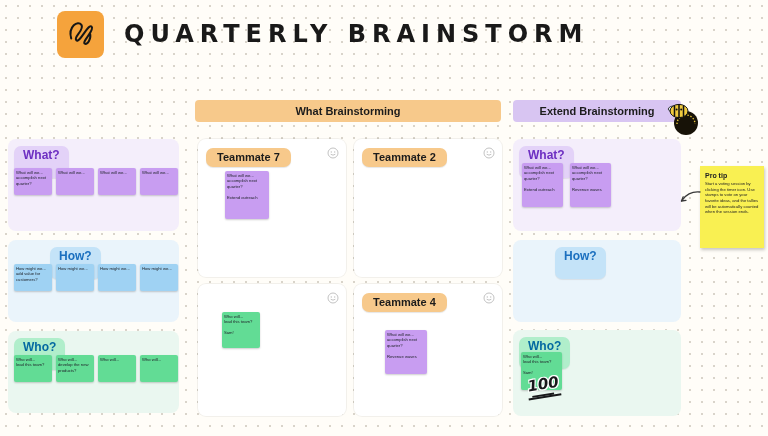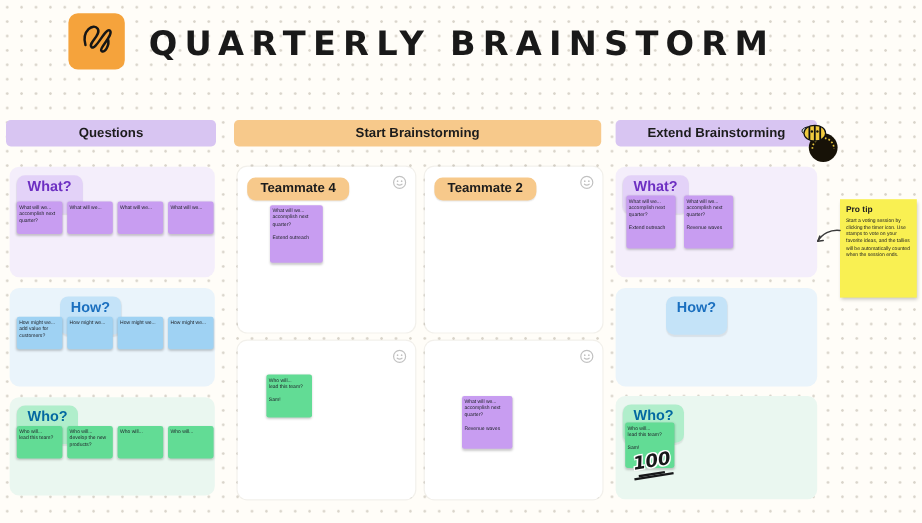--- a/index.html
+++ b/index.html
@@ -17,21 +17,21 @@
   }
   
   #logo {
     position:absolute; left:57px; top:11px; width:47px; height:47px;
     background:#F5A33C; border-radius:8px;
     display:flex; align-items:center; justify-content:center;
   }
   #board-title {
     position:absolute; left:124px; top:20px;
     font-family:"DejaVu Sans", sans-serif;
-    font-size:28px; font-weight:700; letter-spacing:6px; color:#191919;
+    font-size:24px; font-weight:700; letter-spacing:6px; color:#191919;
     white-space:nowrap;
   }
   
   .col-header {
     position:absolute; top:100px; height:22px; border-radius:4px;
     display:flex; align-items:center; justify-content:center;
     font-size:11px; font-weight:bold; color:#1c1c1c;
   }
   #hdr-questions { left:5px;   width:175px; background:#D8C5F2; }
   #hdr-solo      { left:195px; width:306px; background:#F7C98B; }
@@ -128,22 +128,21 @@
 
   <div id="logo">
     <span>
       <svg width="40" height="40" viewBox="0 0 47 47">
         <path d="M12 30 C8 16 20 8 24 14 C28 20 14 28 18 32 C22 36 32 12 36 16 C40 20 24 34 28 36 C31 38 36 30 34 24" stroke="#161616" stroke-width="2.4" fill="none" stroke-linecap="round"></path>
       </svg>
     </span>
   </div>
   <div id="board-title">QUARTERLY BRAINSTORM</div>
 
-  <div class="col-header" id="hdr-questions">Questions</div>
-  <div class="col-header" id="hdr-solo">Start Brainstorming</div>
+  <div class="col-header" id="hdr-solo">What Brainstorming</div>
   <div class="col-header" id="hdr-group">Extend Brainstorming</div>
 
   <div class="panel" id="q-what">
     <div class="tag tag-purple">What?</div>
     <div class="notes-row">
       <div class="note purple">What will we...
 accomplish next
 quarter?</div>
       <div class="note purple">What will we...</div>
       <div class="note purple">What will we...</div>
@@ -170,21 +169,21 @@
 lead this team?</div>
       <div class="note green">Who will...
 develop the new
 products?</div>
       <div class="note green">Who will...</div>
       <div class="note green">Who will...</div>
     </div>
   </div>
 
   <div class="t-panel" id="t1">
-    <div class="t-pill">Teammate 4</div>
+    <div class="t-pill">Teammate 7</div>
     <span class="t-smiley">
       <svg width="12" height="12" viewBox="0 0 12 12">
           <circle cx="6" cy="6" r="5" fill="none" stroke="#999" stroke-width="1"></circle>
           <circle cx="4.3" cy="5" r=".7" fill="#999"></circle>
           <circle cx="7.7" cy="5" r=".7" fill="#999"></circle>
           <path d="M4 7.5 Q6 9 8 7.5" stroke="#999" fill="none" stroke-width="1" stroke-linecap="round"></path>
         </svg>
     </span>
     <div class="note purple t-note" id="t1-note">What will we...
 accomplish next
@@ -214,20 +213,21 @@
           <path d="M4 7.5 Q6 9 8 7.5" stroke="#999" fill="none" stroke-width="1" stroke-linecap="round"></path>
         </svg>
     </span>
     <div class="note green t-note" id="t3-note">Who will...
 lead this team?
 
 Sam!</div>
   </div>
 
   <div class="t-panel" id="t4">
+    <div class="t-pill">Teammate 4</div>
     <span class="t-smiley">
       <svg width="12" height="12" viewBox="0 0 12 12">
           <circle cx="6" cy="6" r="5" fill="none" stroke="#999" stroke-width="1"></circle>
           <circle cx="4.3" cy="5" r=".7" fill="#999"></circle>
           <circle cx="7.7" cy="5" r=".7" fill="#999"></circle>
           <path d="M4 7.5 Q6 9 8 7.5" stroke="#999" fill="none" stroke-width="1" stroke-linecap="round"></path>
         </svg>
     </span>
     <div class="note purple t-note" id="t4-note">What will we...
 accomplish next

